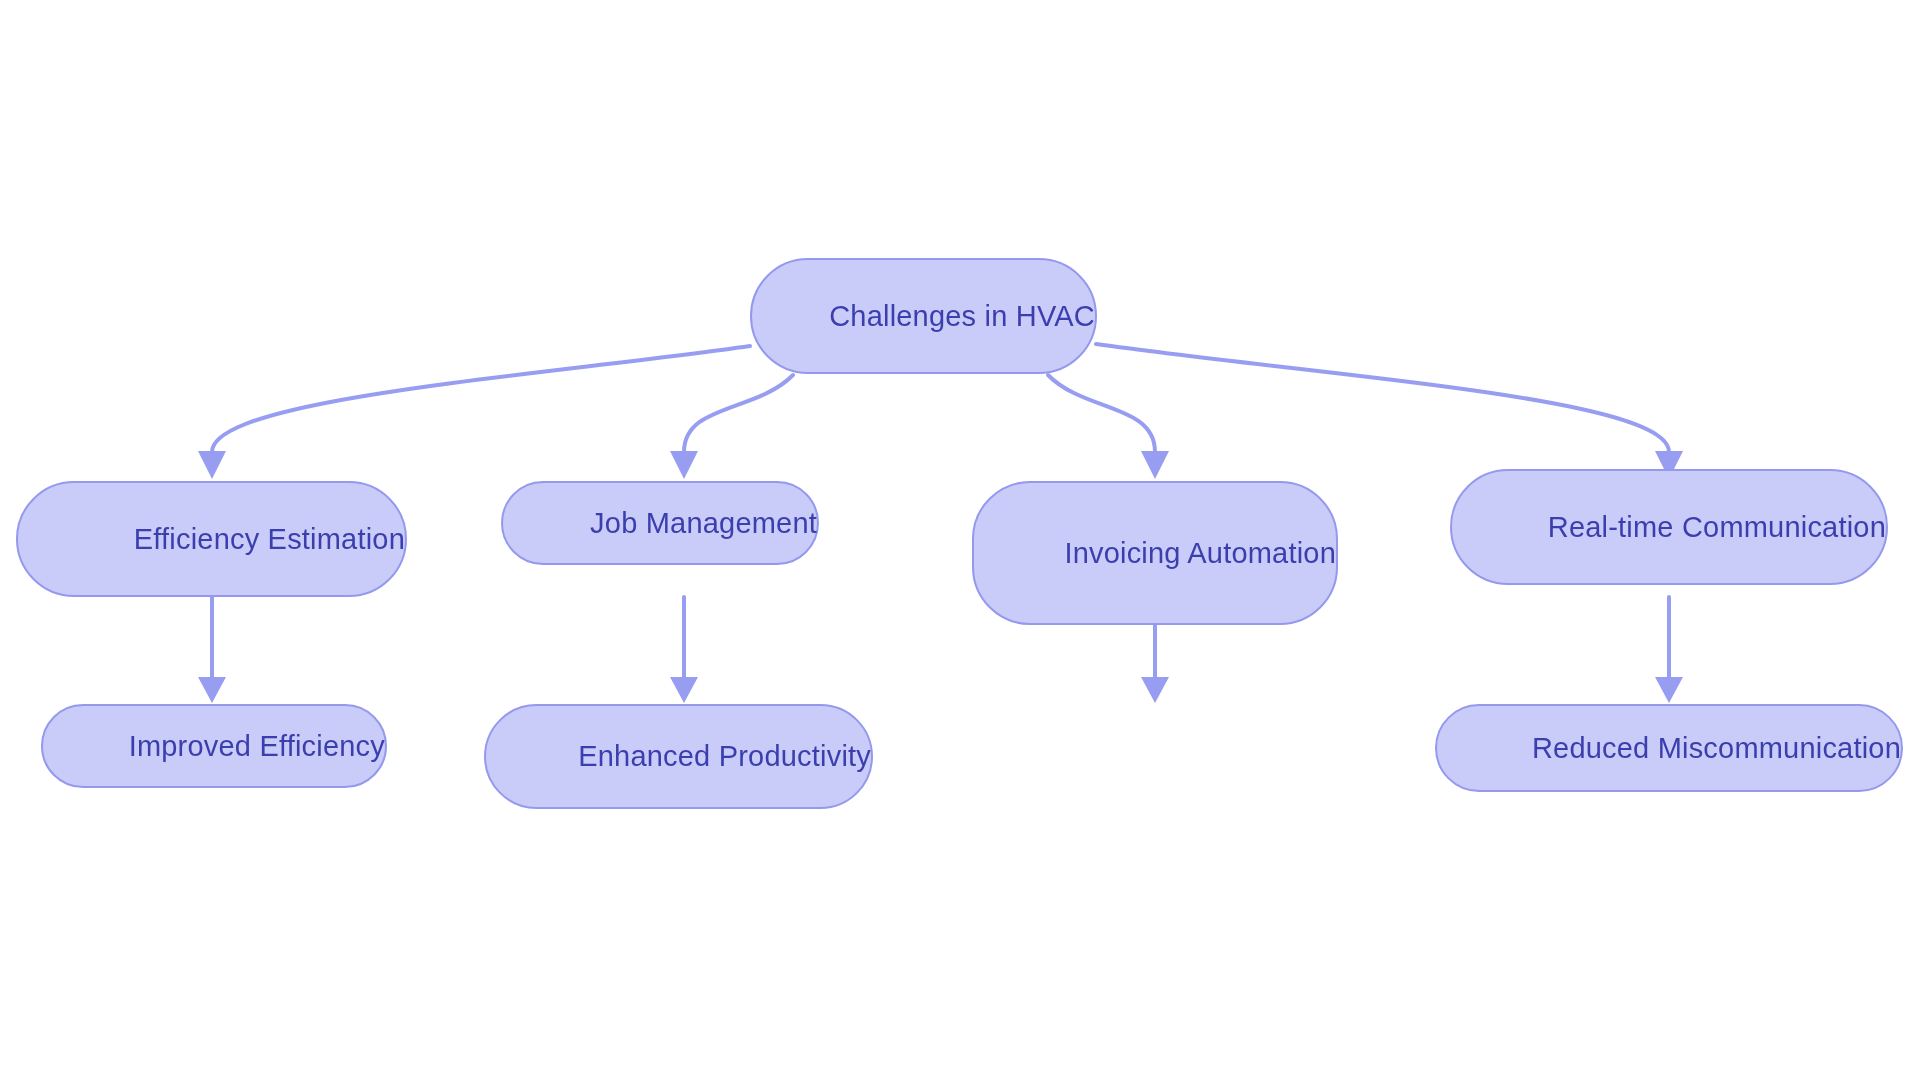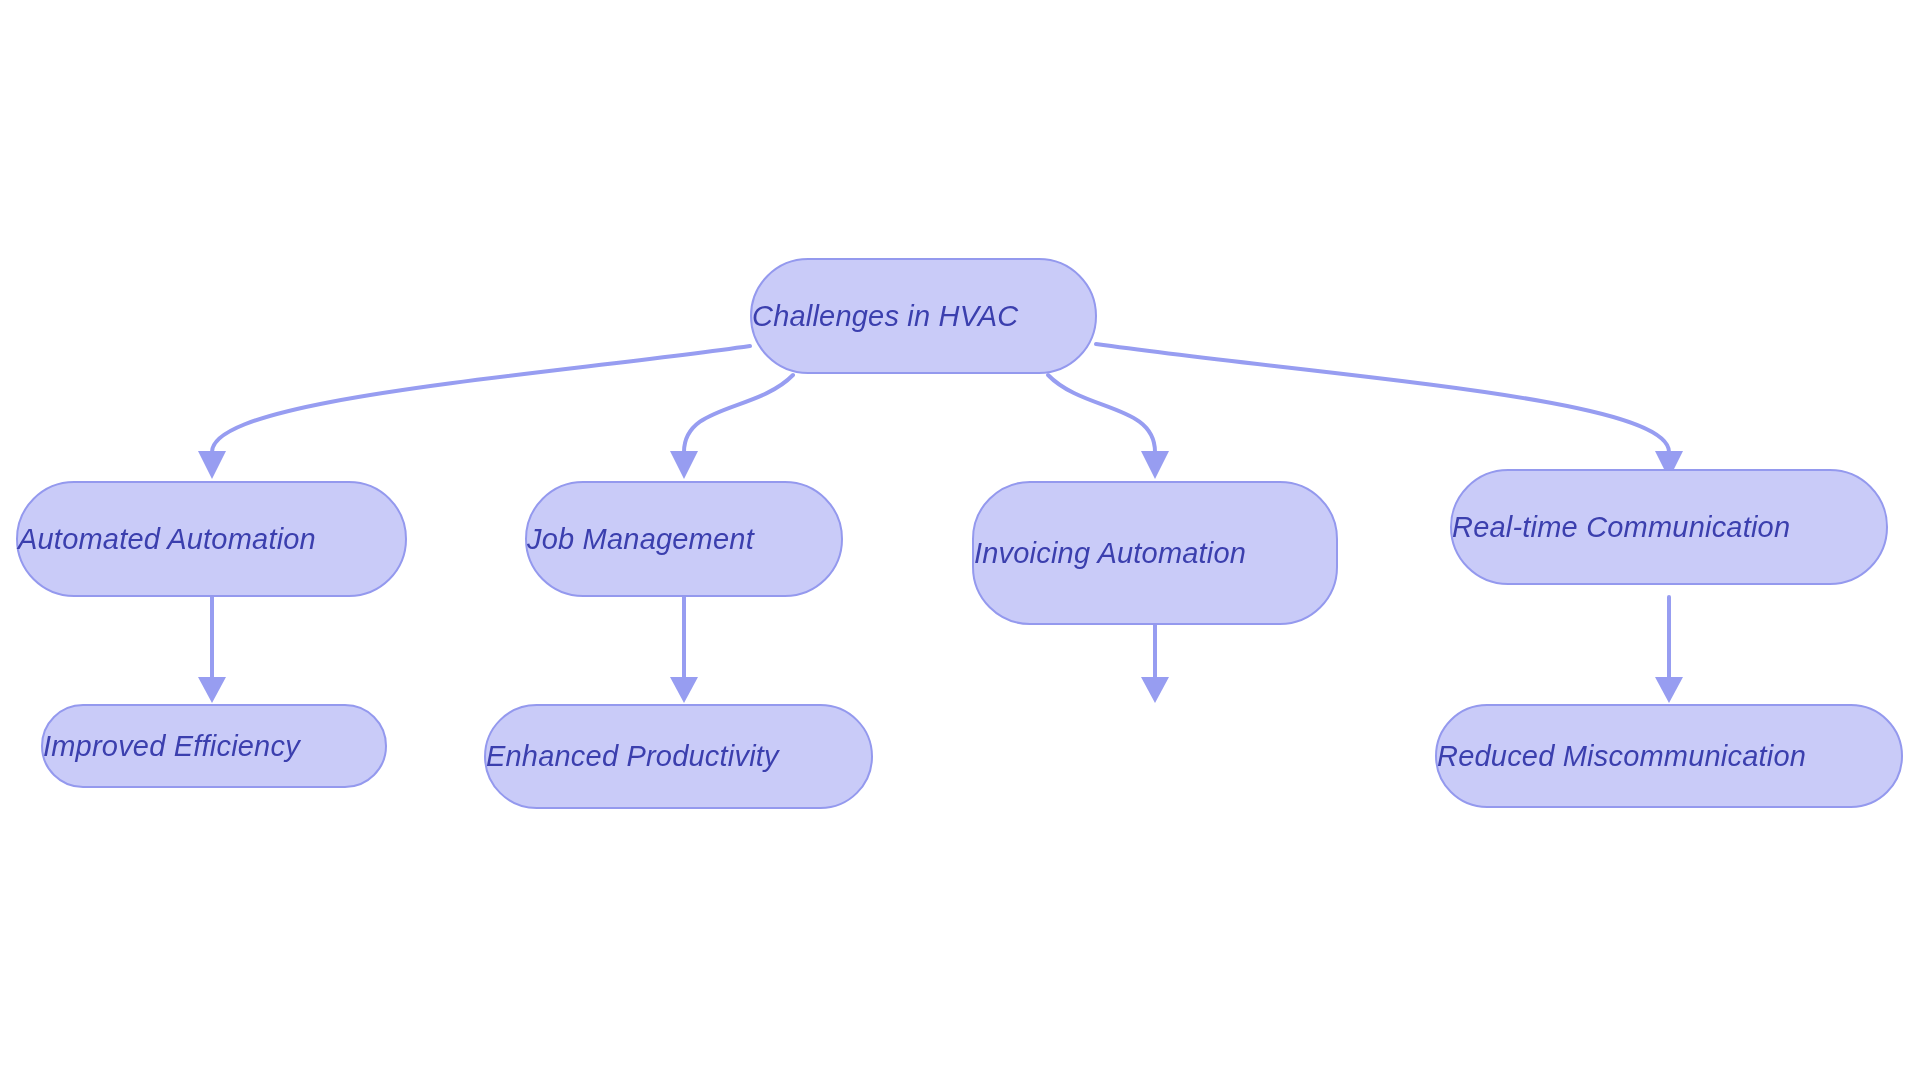--- a/index.html
+++ b/index.html
@@ -37,23 +37,22 @@
     fill:var(--edge);
     stroke:none;
   }
   .node{
     position:absolute;
     background:var(--node-fill);
     border:2px solid var(--node-border);
     border-radius:58px;
     display:flex;
     align-items:center;
-    justify-content:flex-start;
+    justify-content:flex-end;
     text-align:center;
-    font-style:italic;
   }
   .node-label{
     color:var(--text);
     font-size:29px;
     line-height:1.2;
     letter-spacing:0.2px;
     white-space:nowrap;
   }
 </style>
 </head>
@@ -86,41 +85,41 @@
 
     <path class="edge" d="M 1669 597 L 1669 678"></path>
     <polygon class="arrow" points="1655,677 1683,677 1669,703"></polygon>
   </svg>
 
   <div class="node" style="left:750px;top:258px;width:347px;height:116px;">
     <span class="node-label">Challenges in HVAC</span>
   </div>
 
   <div class="node" style="left:16px;top:481px;width:391px;height:116px;">
-    <span class="node-label">Automated Automation</span>
+    <span class="node-label">Efficiency Estimation</span>
   </div>
 
-  <div class="node" style="left:525px;top:481px;width:318px;height:116px;">
+  <div class="node" style="left:501px;top:481px;width:318px;height:84px;">
     <span class="node-label">Job Management</span>
   </div>
 
   <div class="node" style="left:972px;top:481px;width:366px;height:144px;">
     <span class="node-label">Invoicing Automation</span>
   </div>
 
   <div class="node" style="left:1450px;top:469px;width:438px;height:116px;">
     <span class="node-label">Real-time Communication</span>
   </div>
 
   <div class="node" style="left:41px;top:704px;width:346px;height:84px;">
     <span class="node-label">Improved Efficiency</span>
   </div>
 
   <div class="node" style="left:484px;top:704px;width:389px;height:105px;">
     <span class="node-label">Enhanced Productivity</span>
   </div>
 
 
-  <div class="node" style="left:1435px;top:704px;width:468px;height:104px;">
+  <div class="node" style="left:1435px;top:704px;width:468px;height:88px;">
     <span class="node-label">Reduced Miscommunication</span>
   </div>
 
 </div>
 
 </body></html>

